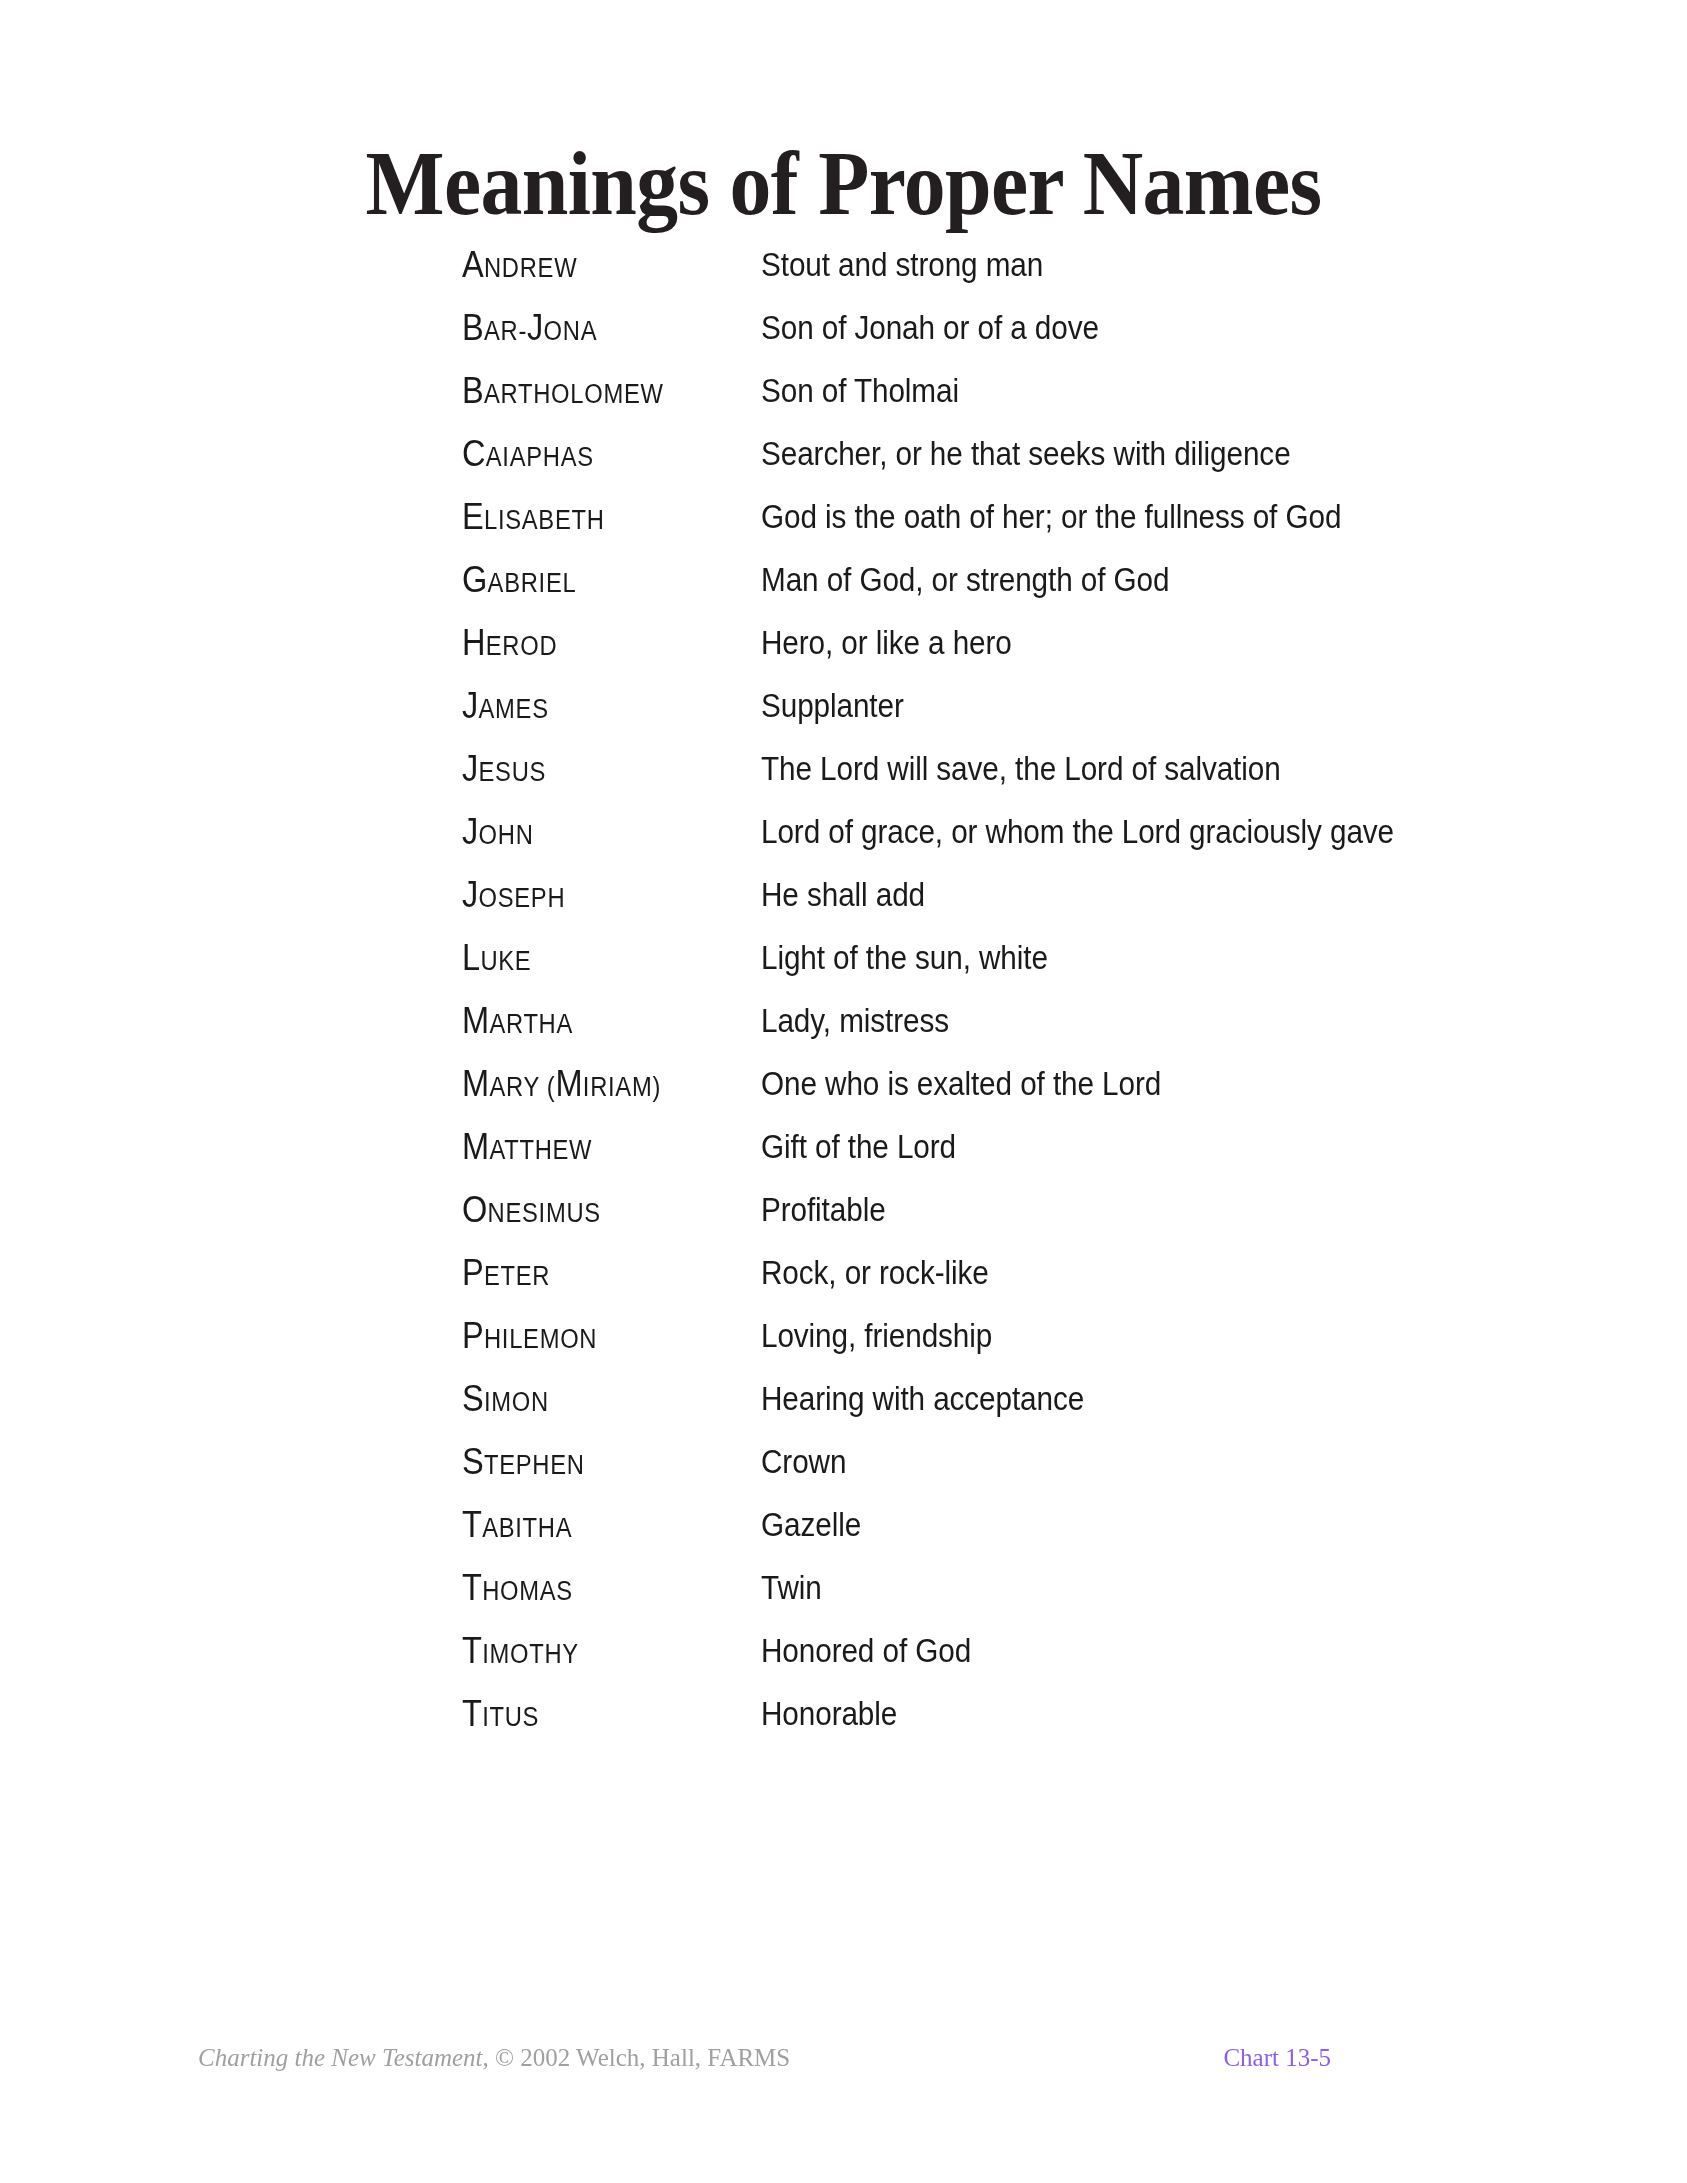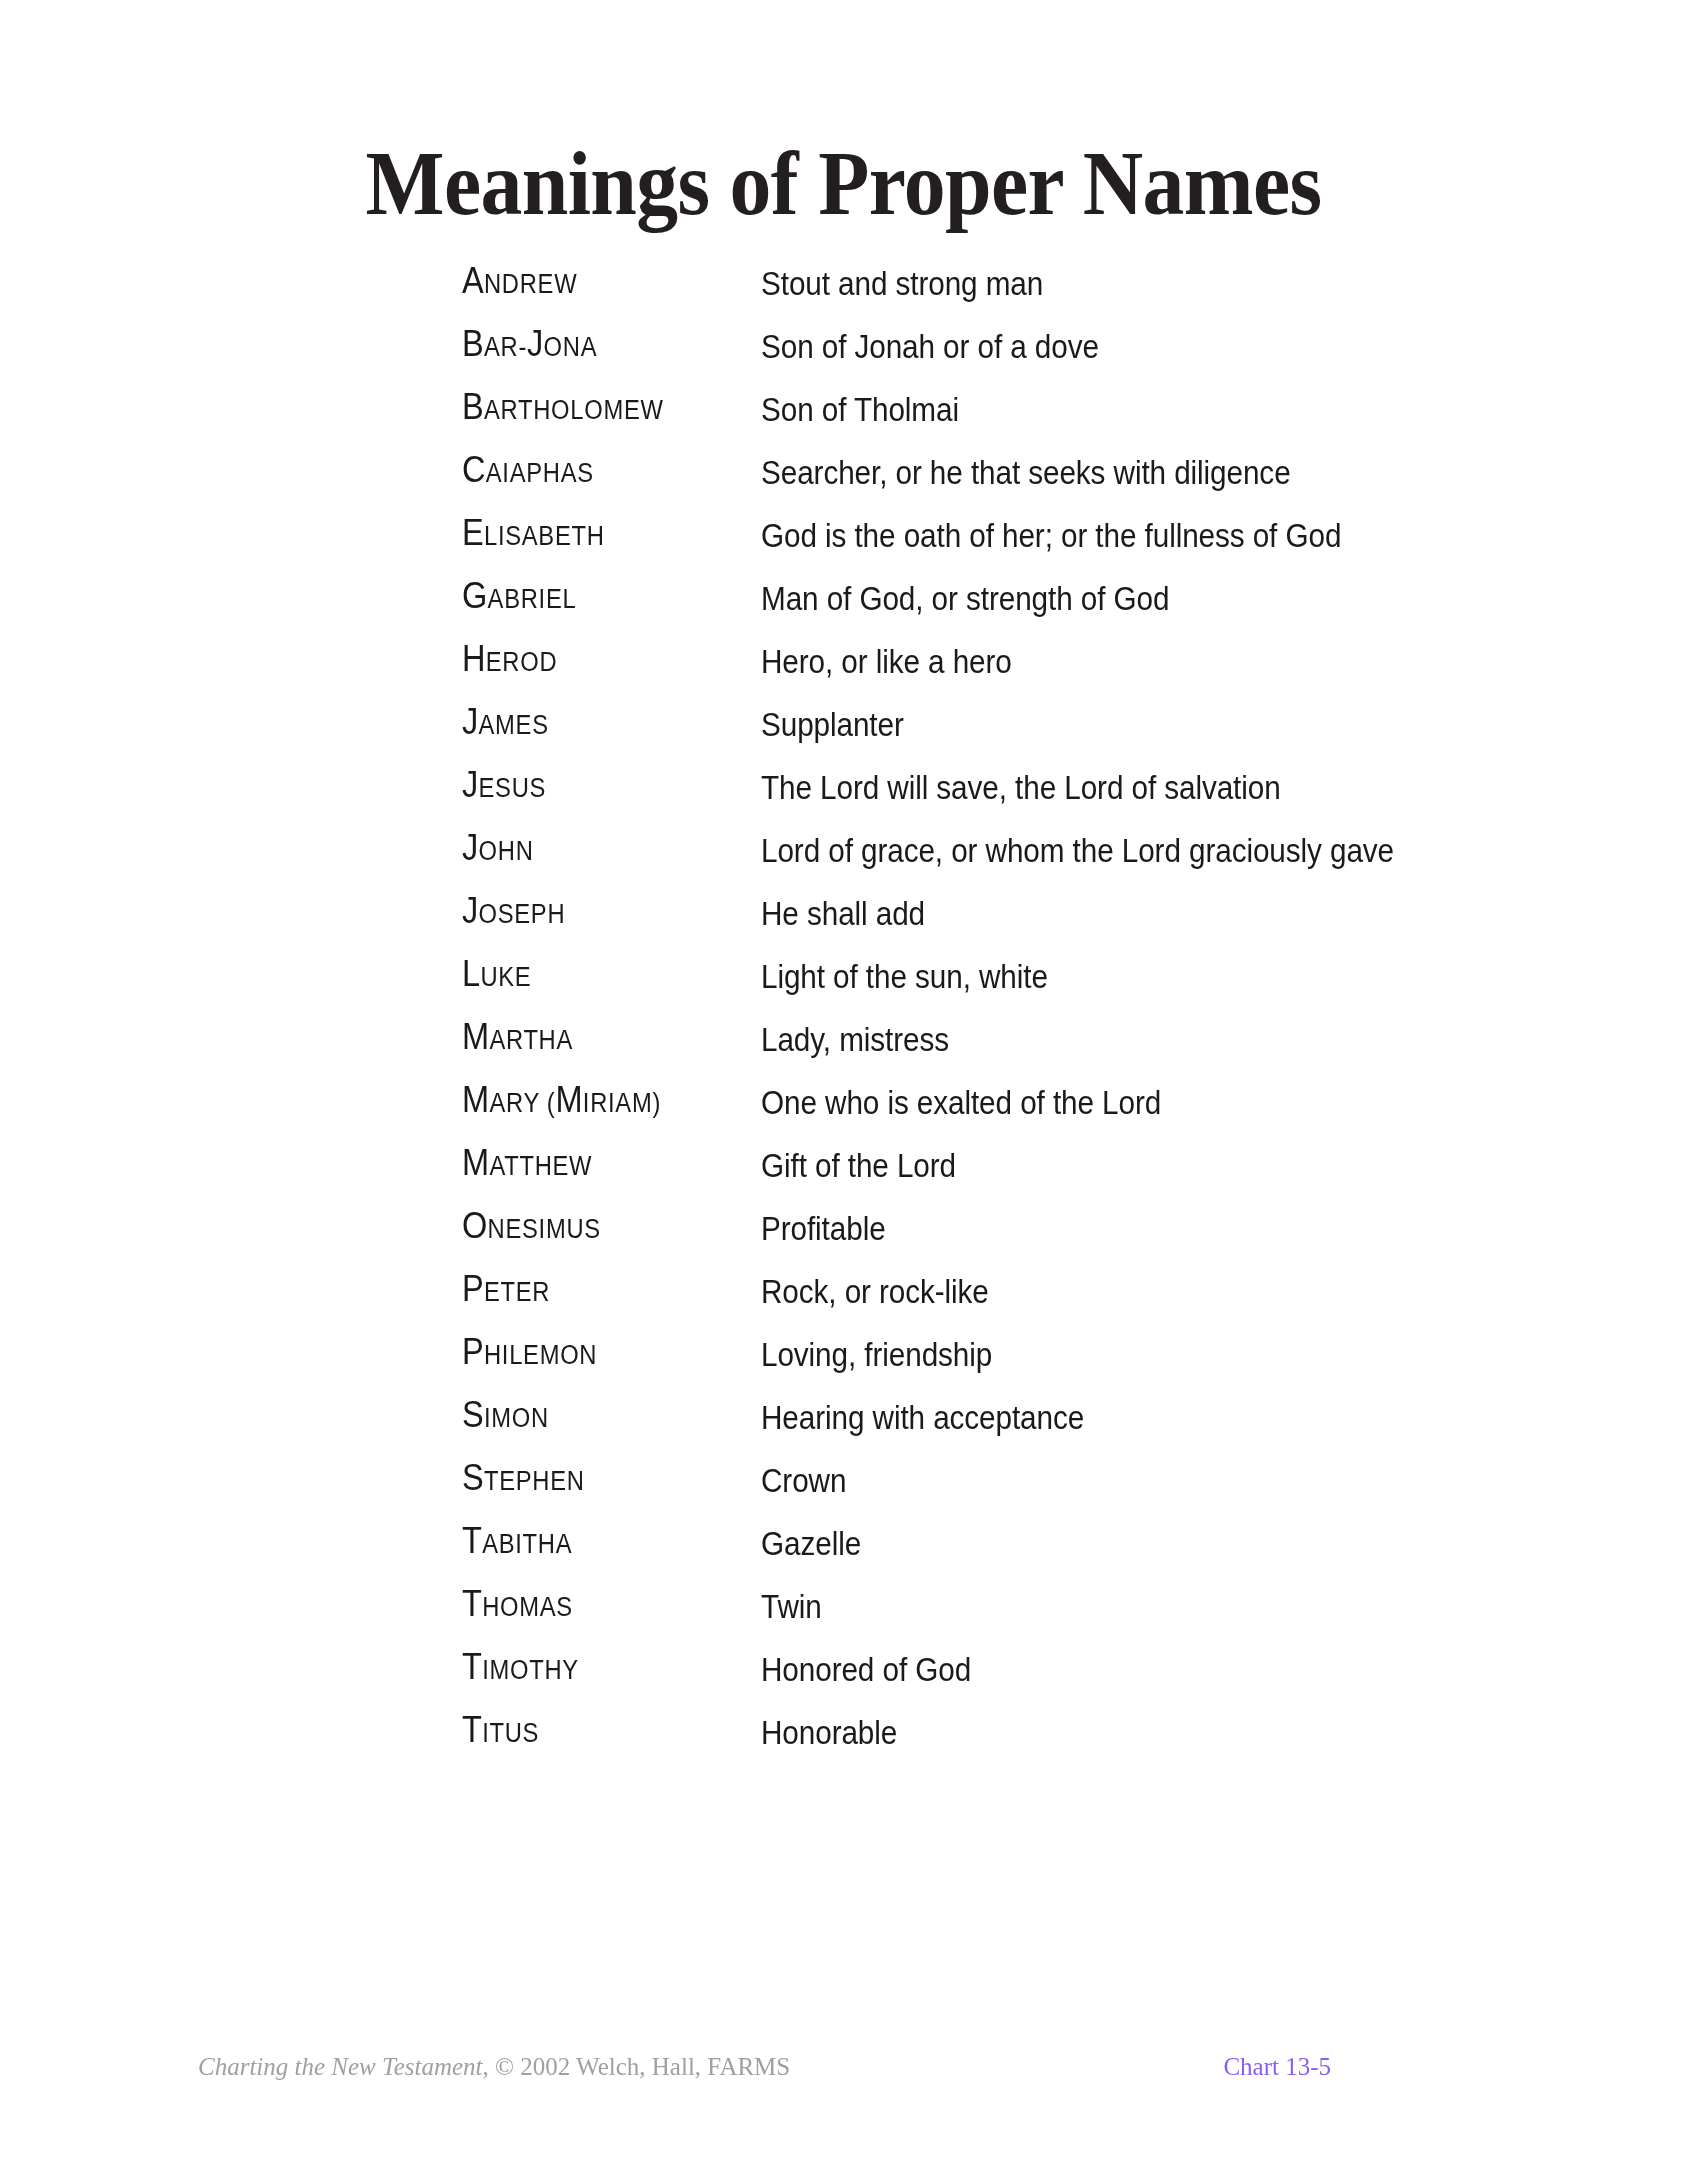--- a/index.html
+++ b/index.html
@@ -42,21 +42,21 @@
     position: absolute;
     top: 243px;
     left: 462px;
     width: 1111px;
   }
 
   .name-row {
     position: relative;
     height: 63px;
     display: flex;
-    align-items: flex-end;
+    align-items: flex-start;
   }
 
   .name-cell {
     flex: 0 0 299px;
     width: 299px;
     font-family: "Liberation Sans", sans-serif;
     font-size: 33px;
     line-height: 44px;
     color: #1a1a1a;
     white-space: nowrap;
@@ -88,21 +88,21 @@
   }
 
   
   .footer {
     position: absolute;
     left: 198px;
     right: 198px;
     top: 2044px;
     height: 46px;
     display: flex;
-    align-items: center;
+    align-items: flex-start;
     justify-content: space-between;
   }
 
   .footer-left {
     font-family: "Liberation Serif", serif;
     font-size: 25px;
     color: #a0a0a0;
     white-space: nowrap;
   }
   .footer-left .src-title {

